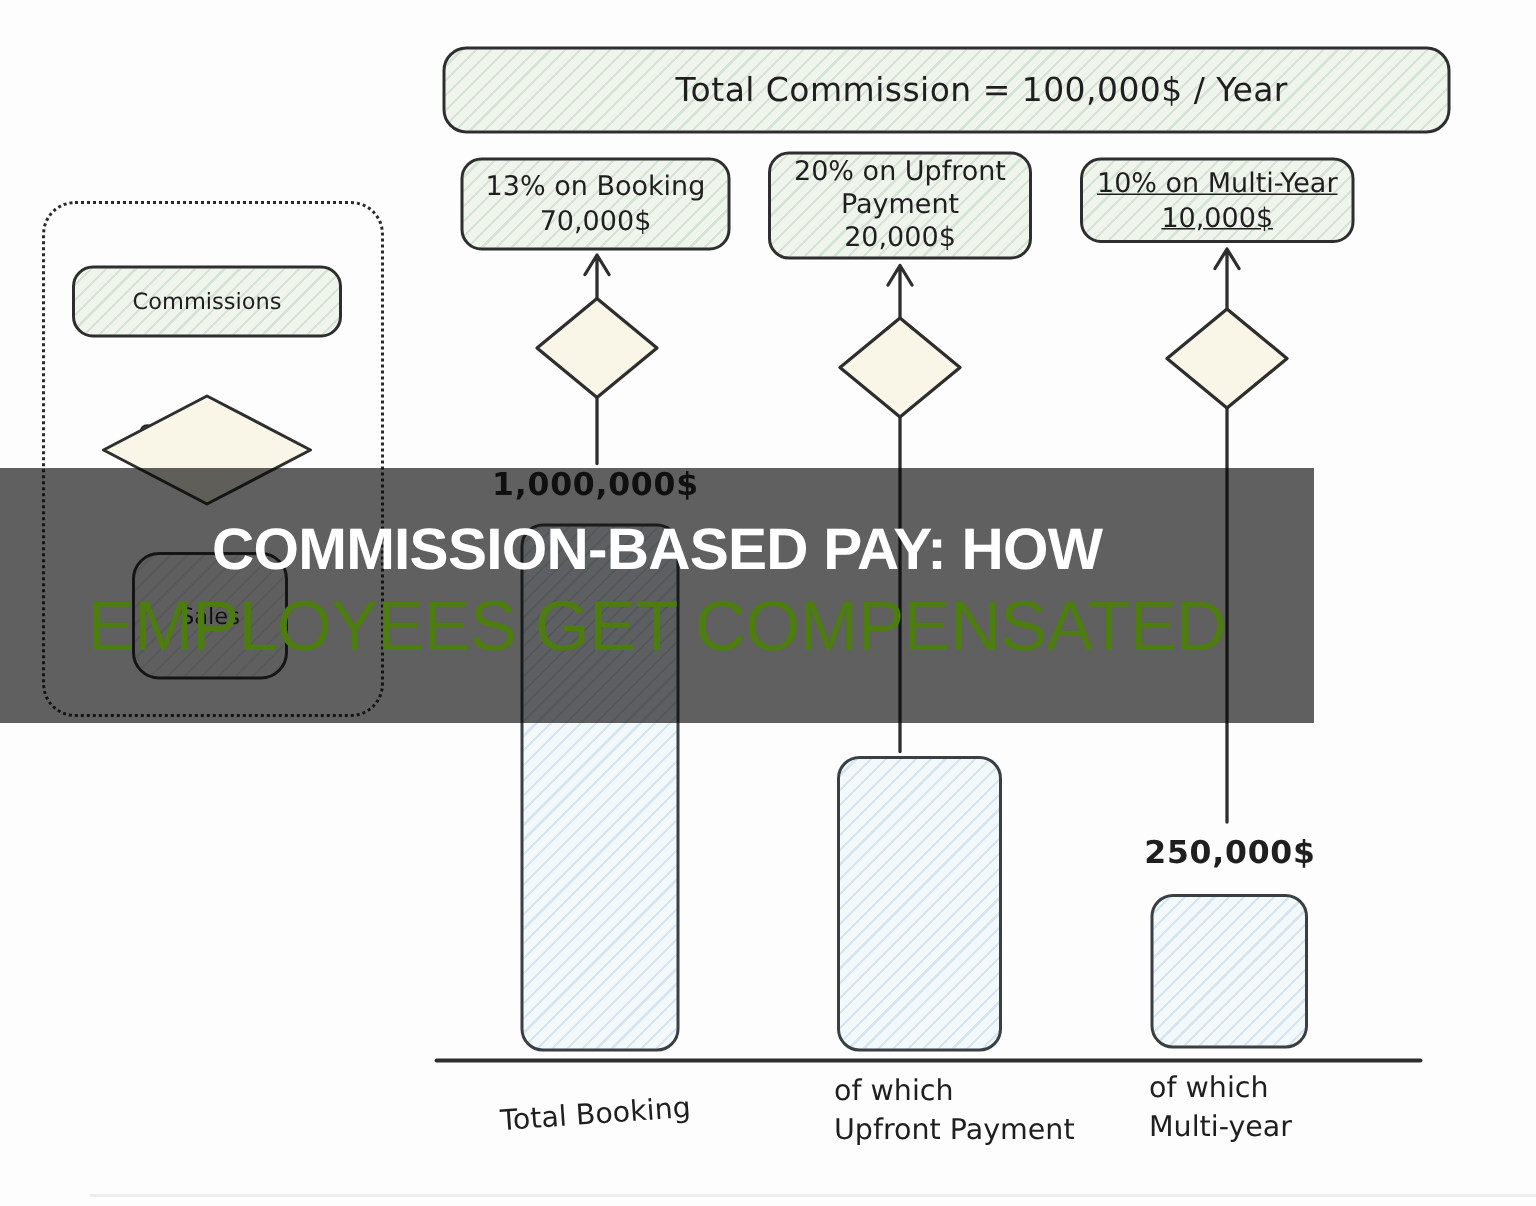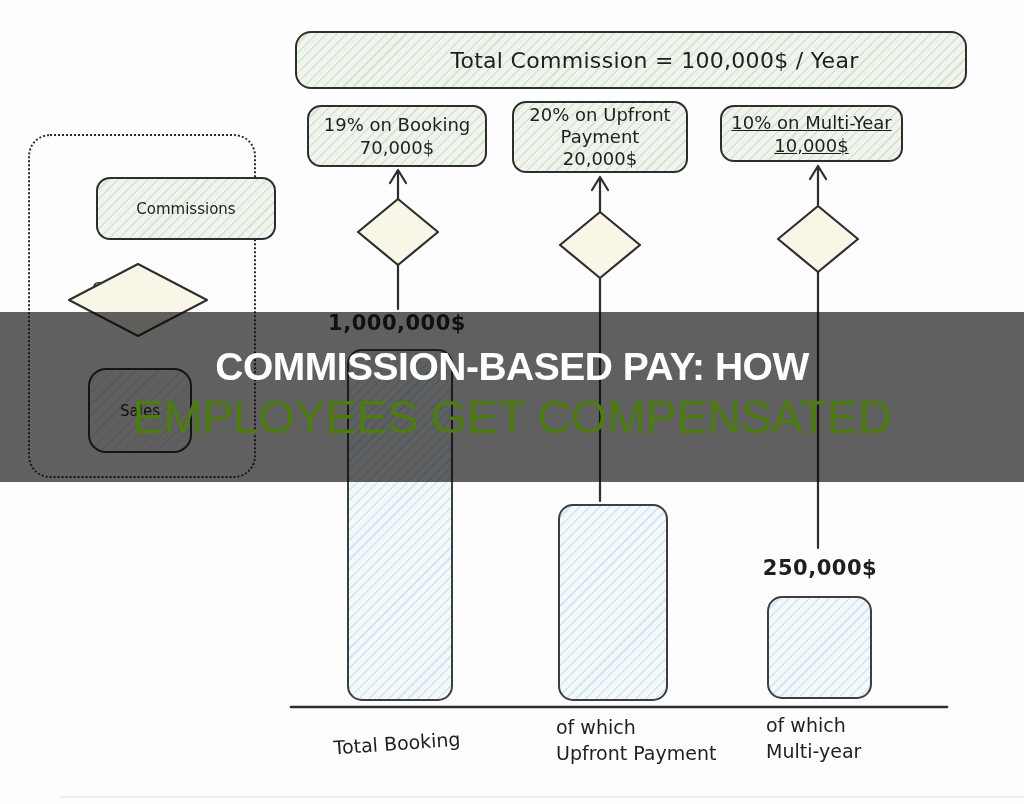--- a/index.html
+++ b/index.html
@@ -39,21 +39,21 @@
   .box-line{font-size:18px;line-height:23px;font-weight:500;}
   .rate-label{font-size:18px;font-weight:600;}
   .value-label{font-size:21px;font-weight:700;letter-spacing:0.5px;white-space:nowrap;}
   .axis-label{font-size:19px;line-height:26px;font-weight:500;white-space:nowrap;}
   .legend-frame{
     border:2px dotted #2a2a2a;border-radius:22px;box-sizing:border-box;background:transparent;
   }
   .legend-text{font-size:15px;line-height:20px;font-weight:500;}
   
   #overlay{
-    left:0;top:312px;width:1024px;height:170px;
+    left:0;top:312px;width:876px;height:170px;
     background:rgba(8,8,8,0.64);
     display:flex;flex-direction:column;align-items:center;justify-content:flex-start;
     z-index:10;
   }
   .ovl-line1{
     margin-top:34px;
     font-family:"Liberation Sans","DejaVu Sans",sans-serif;
     font-weight:700;font-size:39px;line-height:42px;letter-spacing:-0.5px;
     color:#ffffff;white-space:nowrap;
   }
@@ -69,21 +69,21 @@
 </head>
 <body>
 
 <div id="stage">
 
   <div class="abs sketch-box" style="left:295px;top:31px;width:672px;height:58px;padding-left:47px;">
     <div class="banner-text hand">Total Commission = 100,000$ / Year</div>
   </div>
 
   <div class="abs sketch-box" style="left:307px;top:105px;width:180px;height:62px;border-radius:14px;">
-    <div class="box-line hand">19% on Booking</div>
+    <div class="box-line hand">13% on Booking</div>
     <div class="box-line hand">70,000$</div>
   </div>
 
   <div class="abs sketch-box" style="left:512px;top:101px;width:176px;height:72px;border-radius:14px;text-align:center;">
     <div class="box-line hand" style="line-height:22px">20% on Upfront</div>
     <div class="box-line hand" style="line-height:22px">Payment</div>
     <div class="box-line hand" style="line-height:22px">20,000$</div>
   </div>
 
   <div class="abs sketch-box" style="left:720px;top:105px;width:183px;height:57px;border-radius:14px;text-decoration:underline;">
@@ -130,21 +130,21 @@
     <div class="axis-label hand">Upfront Payment</div>
   </div>
 
   <div class="abs" style="left:766px;top:712px;">
     <div class="axis-label hand">of which</div>
     <div class="axis-label hand">Multi-year</div>
   </div>
 
   <div class="abs legend-frame" style="left:28px;top:134px;width:228px;height:344px;"></div>
 
-  <div class="abs sketch-box" style="left:48px;top:177px;width:180px;height:63px;border-radius:14px;margin-left:48px;">
+  <div class="abs sketch-box" style="left:48px;top:177px;width:180px;height:48px;border-radius:14px;">
     <div class="legend-text hand">Commissions</div>
   </div>
 
   <div class="abs" style="left:78px;top:279px;width:120px;text-align:center;">
     <div class="legend-text hand">Commission</div>
     <div class="legend-text hand">Rate</div>
   </div>
 
   <div class="abs plain-box" style="left:88px;top:368px;width:104px;height:85px;border-radius:18px;">
     <div class="legend-text hand">Sales</div>

